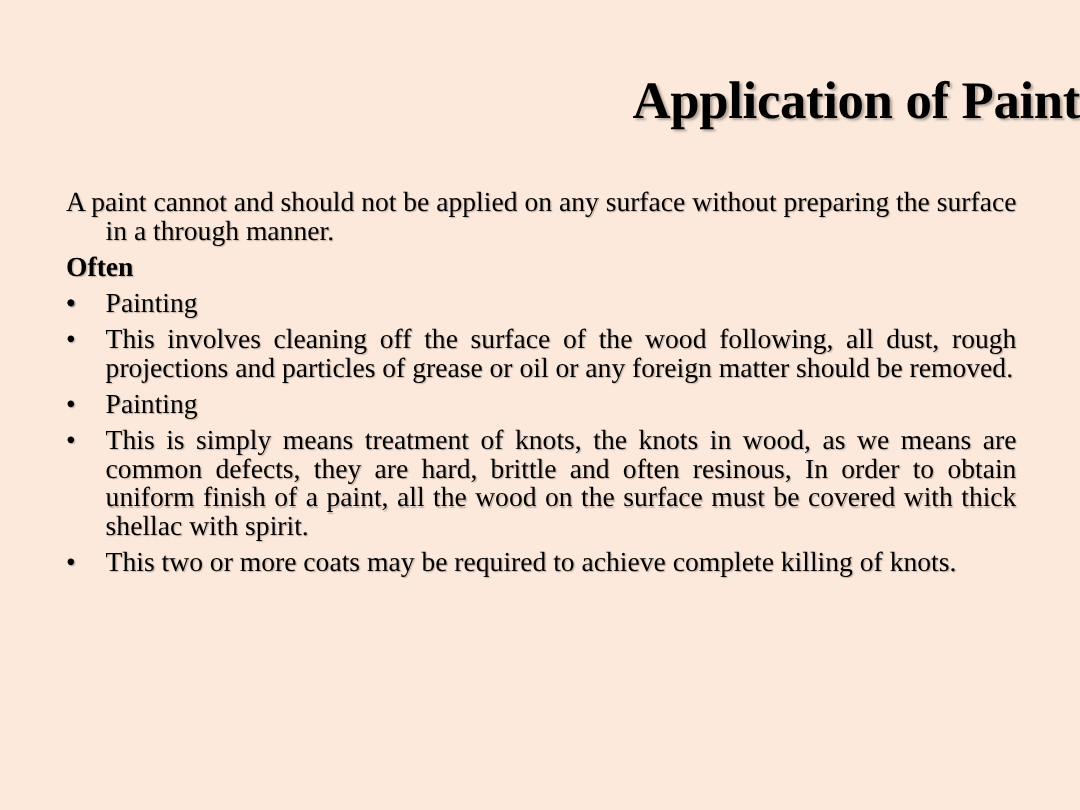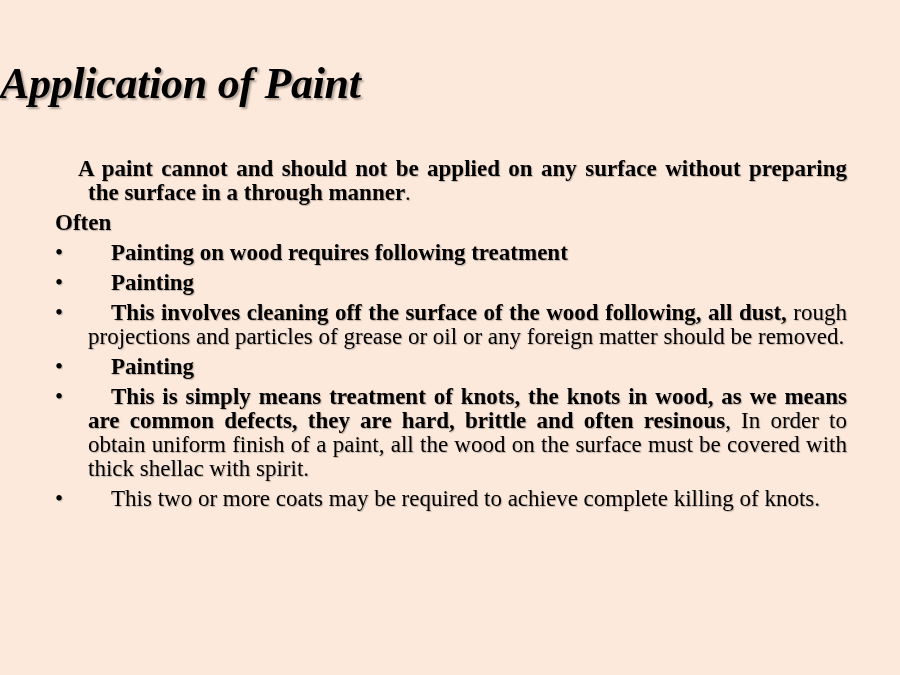--- a/index.html
+++ b/index.html
@@ -18,27 +18,26 @@
     .slide {
       position: absolute;
       left: 0; top: 0;
       width: 900px; height: 675px;
     }
     .title {
       position: absolute;
       left: 0;
       top: 58px;
       width: 900px;
-      text-align: left;
+      text-align: right;
       font-size: 44px;
       font-weight: bold;
       letter-spacing: -0.3px;
       text-shadow: 2px 2px 2px rgba(0,0,0,0.3);
       margin: 0;
-      font-style: italic;
     }
     .body {
       position: absolute;
       left: 55px;
       top: 157px;
       width: 792px;
       font-size: 23px;
       line-height: 24px;
       text-shadow: 1px 1px 1px rgba(0,0,0,0.25);
     }
@@ -62,37 +61,37 @@
       padding-left: 33px;
       margin: 0 0 6px 0;
       text-align: justify;
     }
     ul.bullets li .bullet {
       position: absolute;
       left: 0;
       top: 0;
       font-weight: normal;
     }
-    .b { font-weight: bold; margin-left: 23px; }
+    .b { font-weight: normal; }
     .n { font-weight: normal; }
   </style>
 </head>
 <body>
 
 <div class="slide">
   <h1 class="title">Application of Paint</h1>
 
   <div class="body">
     <p class="para"><span class="b">A paint cannot  and should not be applied on any surface without preparing the surface in a through manner</span><span class="n">.</span></p>
 
     <p class="heading">Often</p>
 
     <ul class="bullets">
       <li>
-        <span class="bullet">•</span><span class="b">Painting on wood requires following treatment</span><span class="n"></span>
+        <span class="bullet">•</span><span class="n"></span>
       </li>
       <li>
         <span class="bullet">•</span><span class="b">Painting</span><span class="n"></span>
       </li>
       <li>
         <span class="bullet">•</span><span class="b">This involves cleaning off the surface of the wood following, all dust,</span><span class="n"> rough projections and particles of grease or oil or any foreign matter should be removed.</span>
       </li>
       <li>
         <span class="bullet">•</span><span class="b">Painting</span><span class="n"></span>
       </li>

